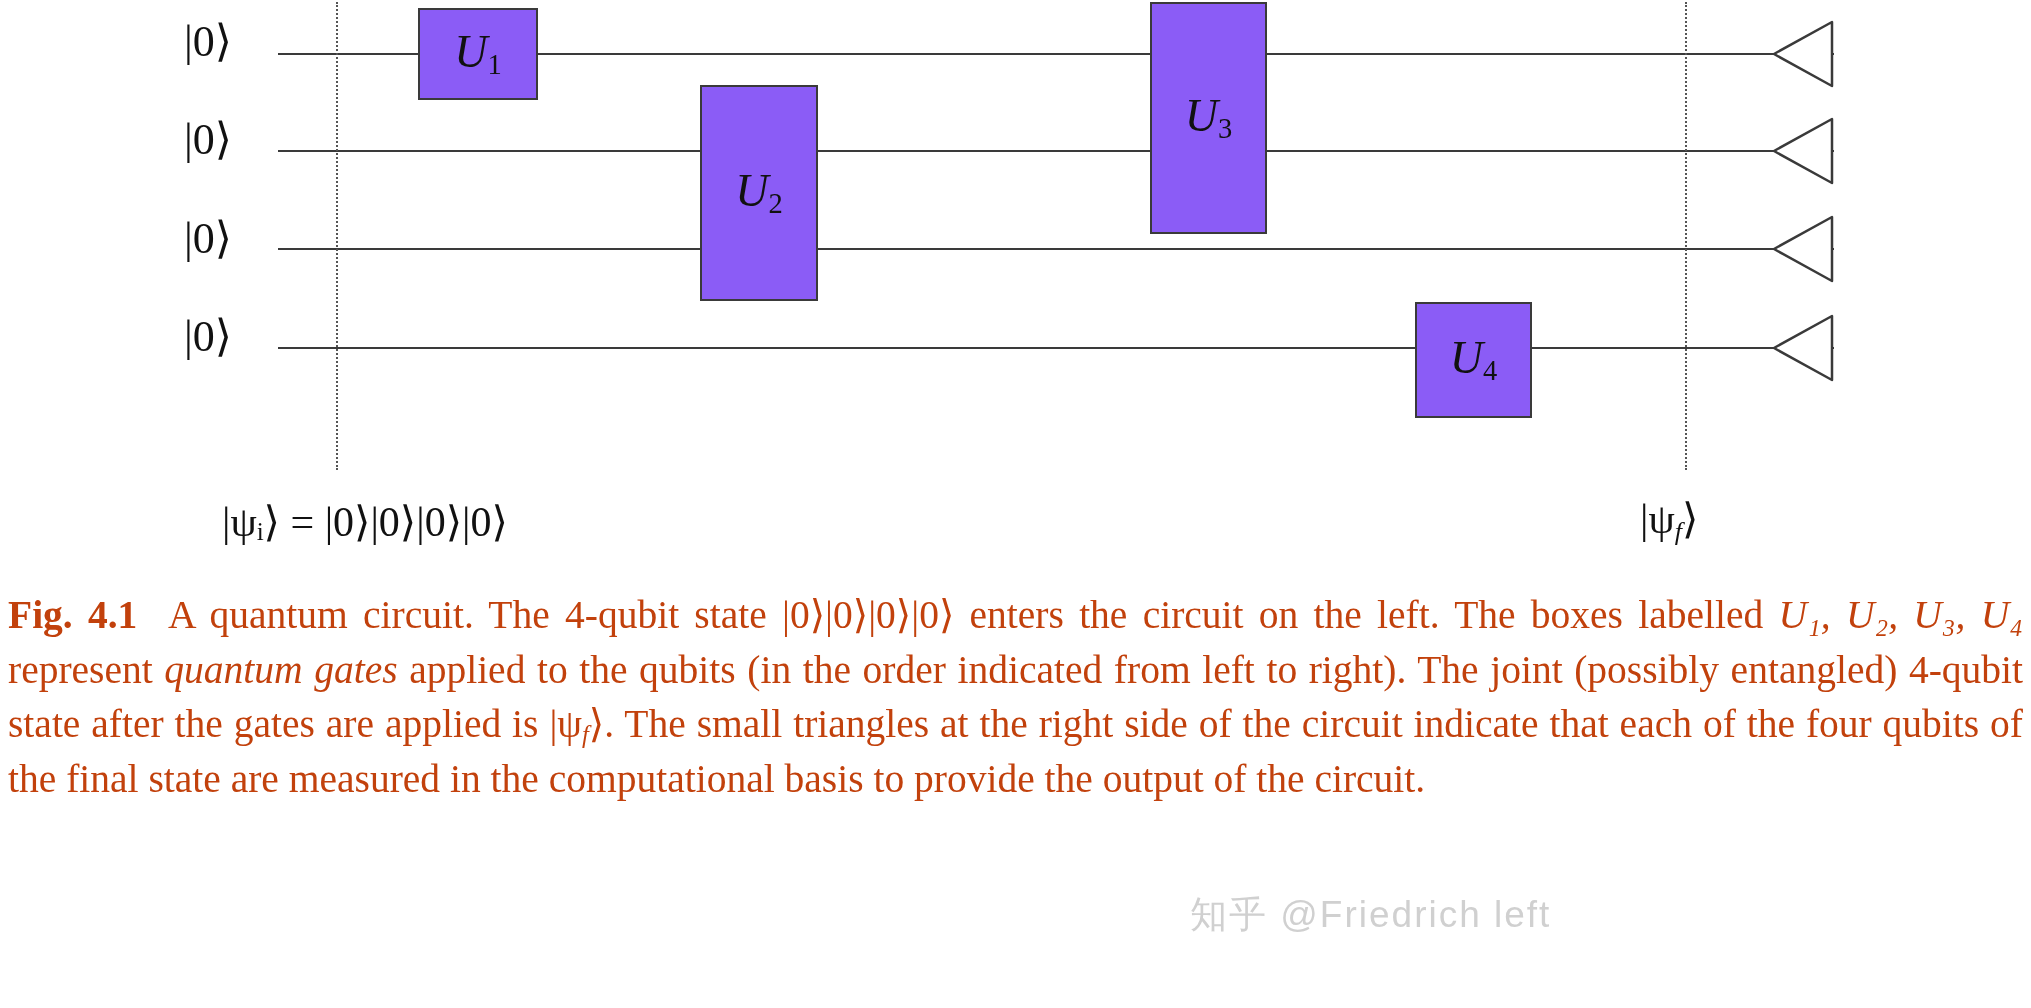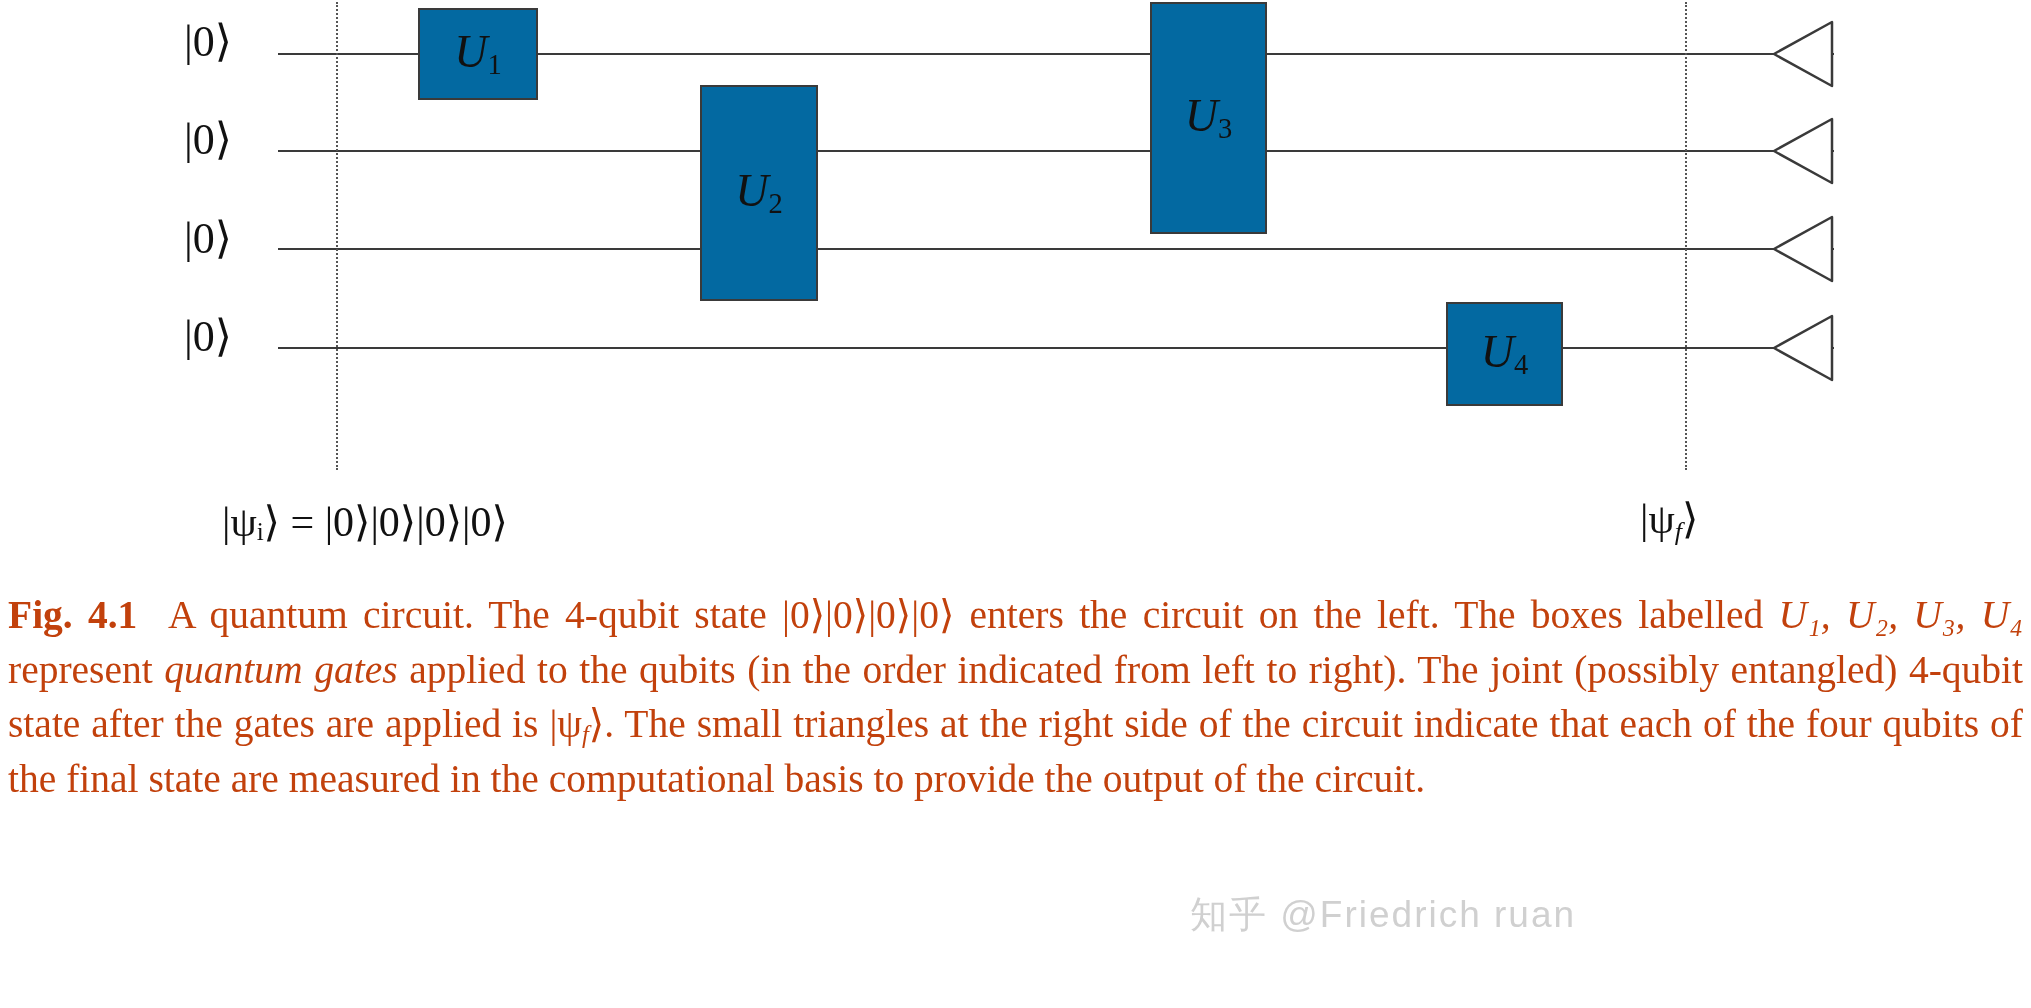--- a/index.html
+++ b/index.html
@@ -36,21 +36,21 @@
 
   .wire {
     position: absolute;
     height: 0;
     border-top: 2px solid #3a3a3a;
   }
 
   .gate {
     position: absolute;
     border: 2px solid #3a3a3a;
-    background: #0369a1;
+    background: #8b5cf6;
     box-sizing: border-box;
     display: flex;
     align-items: center;
     justify-content: center;
   }
   .gate-label {
     font-family: "Liberation Serif", serif;
     font-style: italic;
     font-size: 46px;
     color: #111;
@@ -145,21 +145,21 @@
   </div>
 
   <div class="gate" style="left:700px; top:85px; width:118px; height:216px;">
     <span class="gate-label">U<sub>2</sub></span>
   </div>
 
   <div class="gate" style="left:1150px; top:2px; width:117px; height:232px;">
     <span class="gate-label">U<sub>3</sub></span>
   </div>
 
-  <div class="gate" style="left:1446px; top:302px; width:117px; height:104px;">
+  <div class="gate" style="left:1415px; top:302px; width:117px; height:116px;">
     <span class="gate-label">U<sub>4</sub></span>
   </div>
 
   <div class="meter" style="left:1768px; top:20px;">
     <svg width="68" height="68" viewBox="0 0 68 68">
       <polygon points="64,2 64,66 6,34" fill="#ffffff" stroke="#3a3a3a" stroke-width="2.5" stroke-linejoin="round"></polygon>
     </svg>
   </div>
   <div class="meter" style="left:1768px; top:117px;">
     <svg width="68" height="68" viewBox="0 0 68 68">
@@ -180,13 +180,13 @@
   <div class="state-label" style="left:222px; top:501px;">|ψᵢ⟩ = |0⟩|0⟩|0⟩|0⟩</div>
 
   <div class="state-label" style="left:1640px; top:498px;">|ψ<sub style="font-style:italic;font-size:0.62em;vertical-align:-0.25em;">f</sub>⟩</div>
 
 </div>
 
 <div id="caption">
   <span class="figno">Fig. 4.1</span><span>&nbsp;&nbsp;</span><span>A quantum circuit. The 4-qubit state </span><span class="math">|0⟩|0⟩|0⟩|0⟩</span><span> enters the circuit on the left. The boxes labelled </span><span class="mathit">U₁, U₂, U₃, U₄</span><span> represent </span><span class="ital">quantum gates</span><span> applied to the qubits (in the order indicated from left to right). The joint (possibly entangled) 4-qubit state after the gates are applied is </span><span class="math">|ψ<sub style="font-style:italic;font-size:0.62em;vertical-align:-0.25em;">f</sub>⟩</span><span>. The small triangles at the right side of the circuit indicate that each of the four qubits of the final state are measured in the computational basis to provide the output of the circuit.</span>
 </div>
 
-<div id="watermark">知乎 @Friedrich ruan</div>
+<div id="watermark">知乎 @Friedrich left</div>
 
 </body></html>

